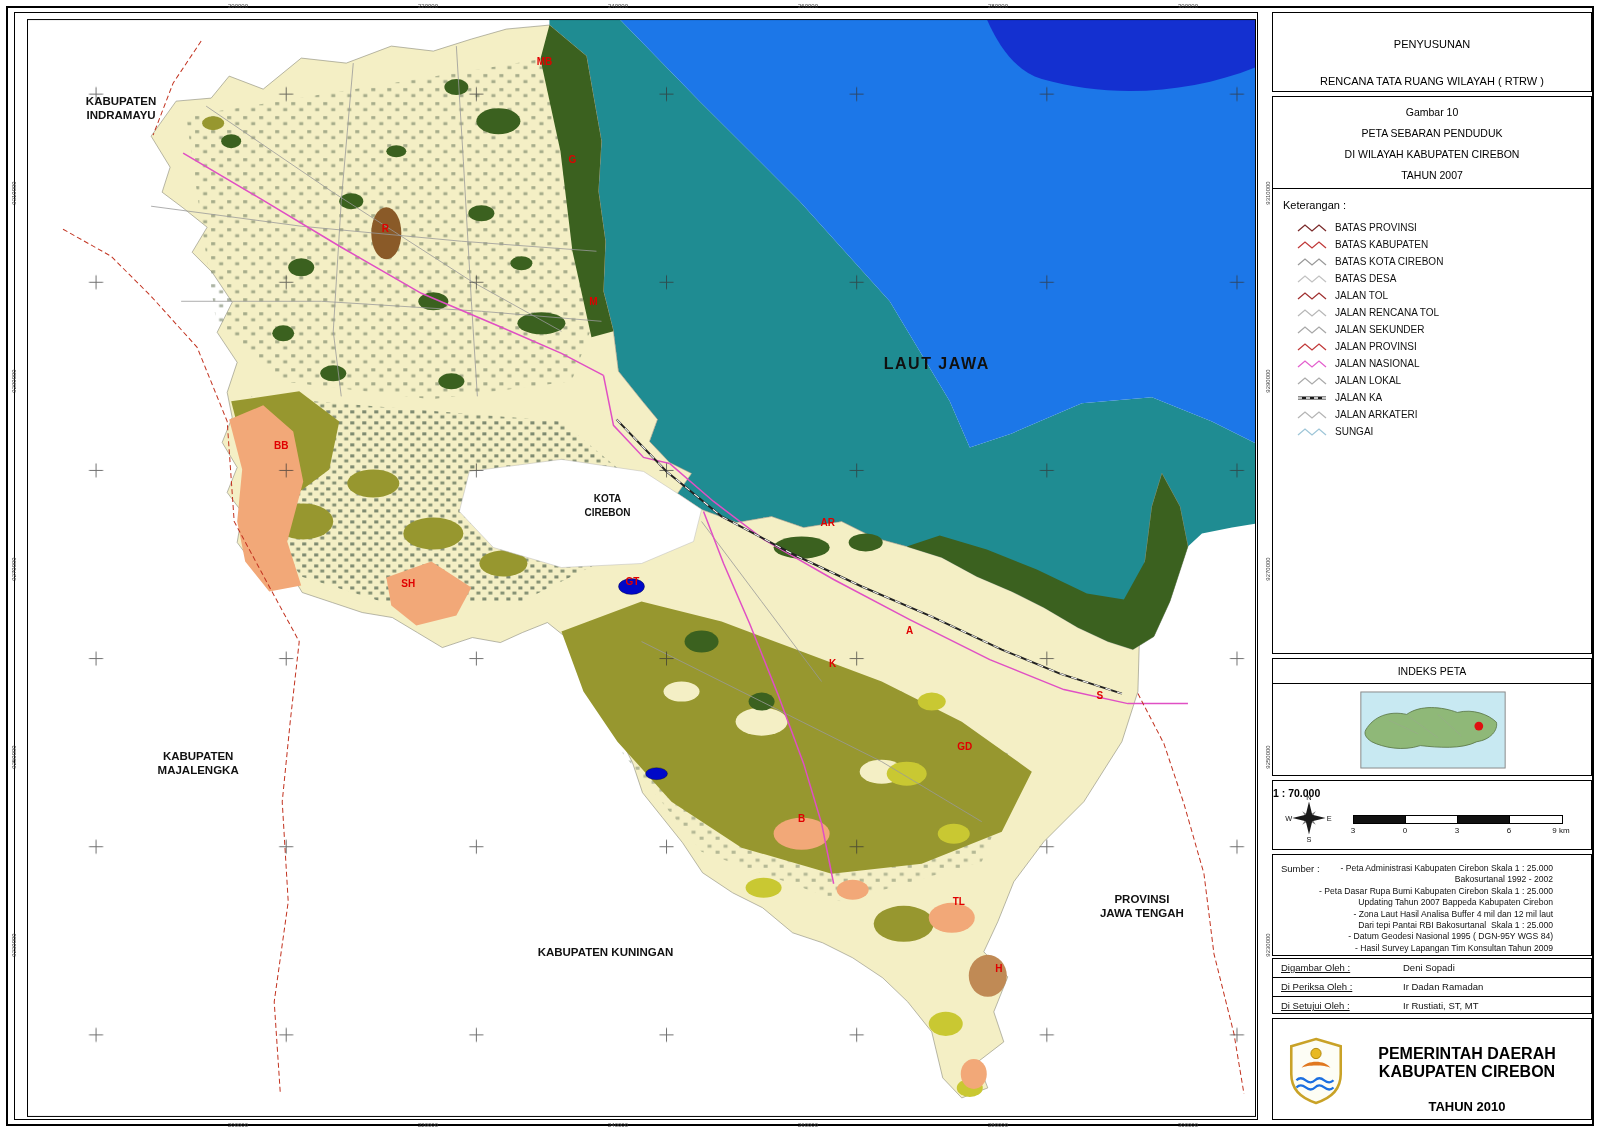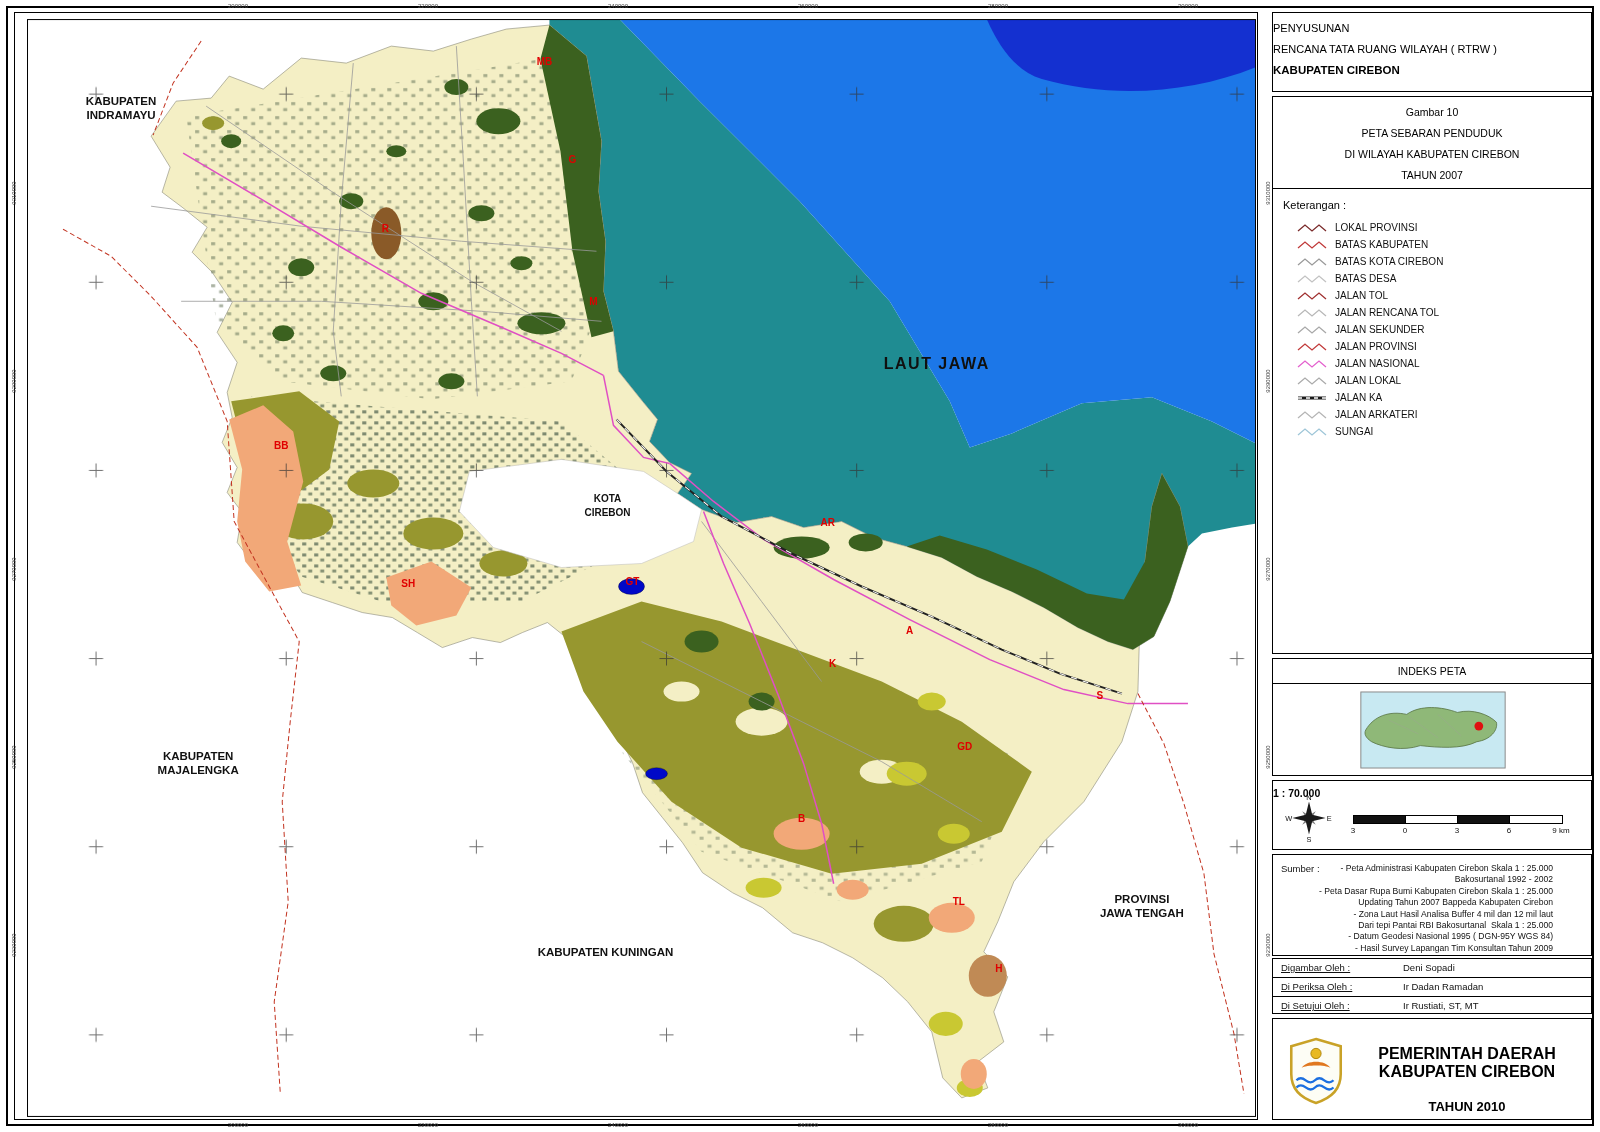--- a/index.html
+++ b/index.html
@@ -24,21 +24,21 @@
   .box{position:absolute;left:1272px;width:320px;background:#fff;border:1.3px solid #000;box-sizing:border-box;}
   .title-box{top:12px;height:80px;}
   .figure-box{top:96px;height:96px;}
   .legend-box{top:188px;height:466px;}
   .index-box{top:658px;height:118px;}
   .scale-box{top:780px;height:70px;}
   .sumber-box{top:854px;height:102px;}
   .credits-box{top:958px;height:56px;}
   .footer-box{top:1018px;height:102px;}
 
-  .tb-line{font-size:11px;margin-top:9px;}
+  .tb-line{text-align:center;font-size:11px;margin-top:25px;}
   .tb-bold{font-weight:bold;font-size:11.5px;}
   .fb-line{text-align:center;font-size:10.5px;margin-top:9px;}
 
   .legend-heading{font-size:11px;margin:10px 0 8px 10px;}
   .legend-row{display:flex;align-items:center;height:17px;padding-left:24px;gap:8px;}
   .legend-sym{width:30px;height:12px;flex:none;}
   .legend-label{font-size:10px;color:#111;}
   .swatch{width:28px;height:13px;border:1px solid #222;flex:none;margin-left:1px;box-sizing:border-box;}
 
   .index-title{height:24px;line-height:24px;text-align:center;font-size:10.5px;border-bottom:1.3px solid #000;}
@@ -256,21 +256,21 @@
     <div class="fb-line">TAHUN 2007</div>
   </div>
 
   <div class="box legend-box">
     <div class="legend-heading">Keterangan :</div>
     <div id="legend-lines">
         <div class="legend-row">
           <svg viewBox="0 0 30 12" class="legend-sym">
             <polyline points="1,9 8,3 15,9 22,3 29,9" fill="none" stroke="#7a2a2a" stroke-width="1.3"></polyline>
           </svg>
-          <span class="legend-label">LOKAL PROVINSI</span>
+          <span class="legend-label">BATAS PROVINSI</span>
         </div>
         <div class="legend-row">
           <svg viewBox="0 0 30 12" class="legend-sym">
             <polyline points="1,9 8,3 15,9 22,3 29,9" fill="none" stroke="#c03a3a" stroke-width="1.3"></polyline>
           </svg>
           <span class="legend-label">BATAS KABUPATEN</span>
         </div>
         <div class="legend-row">
           <svg viewBox="0 0 30 12" class="legend-sym">
             <polyline points="1,9 8,3 15,9 22,3 29,9" fill="none" stroke="#9a9a9a" stroke-width="1.3"></polyline>

